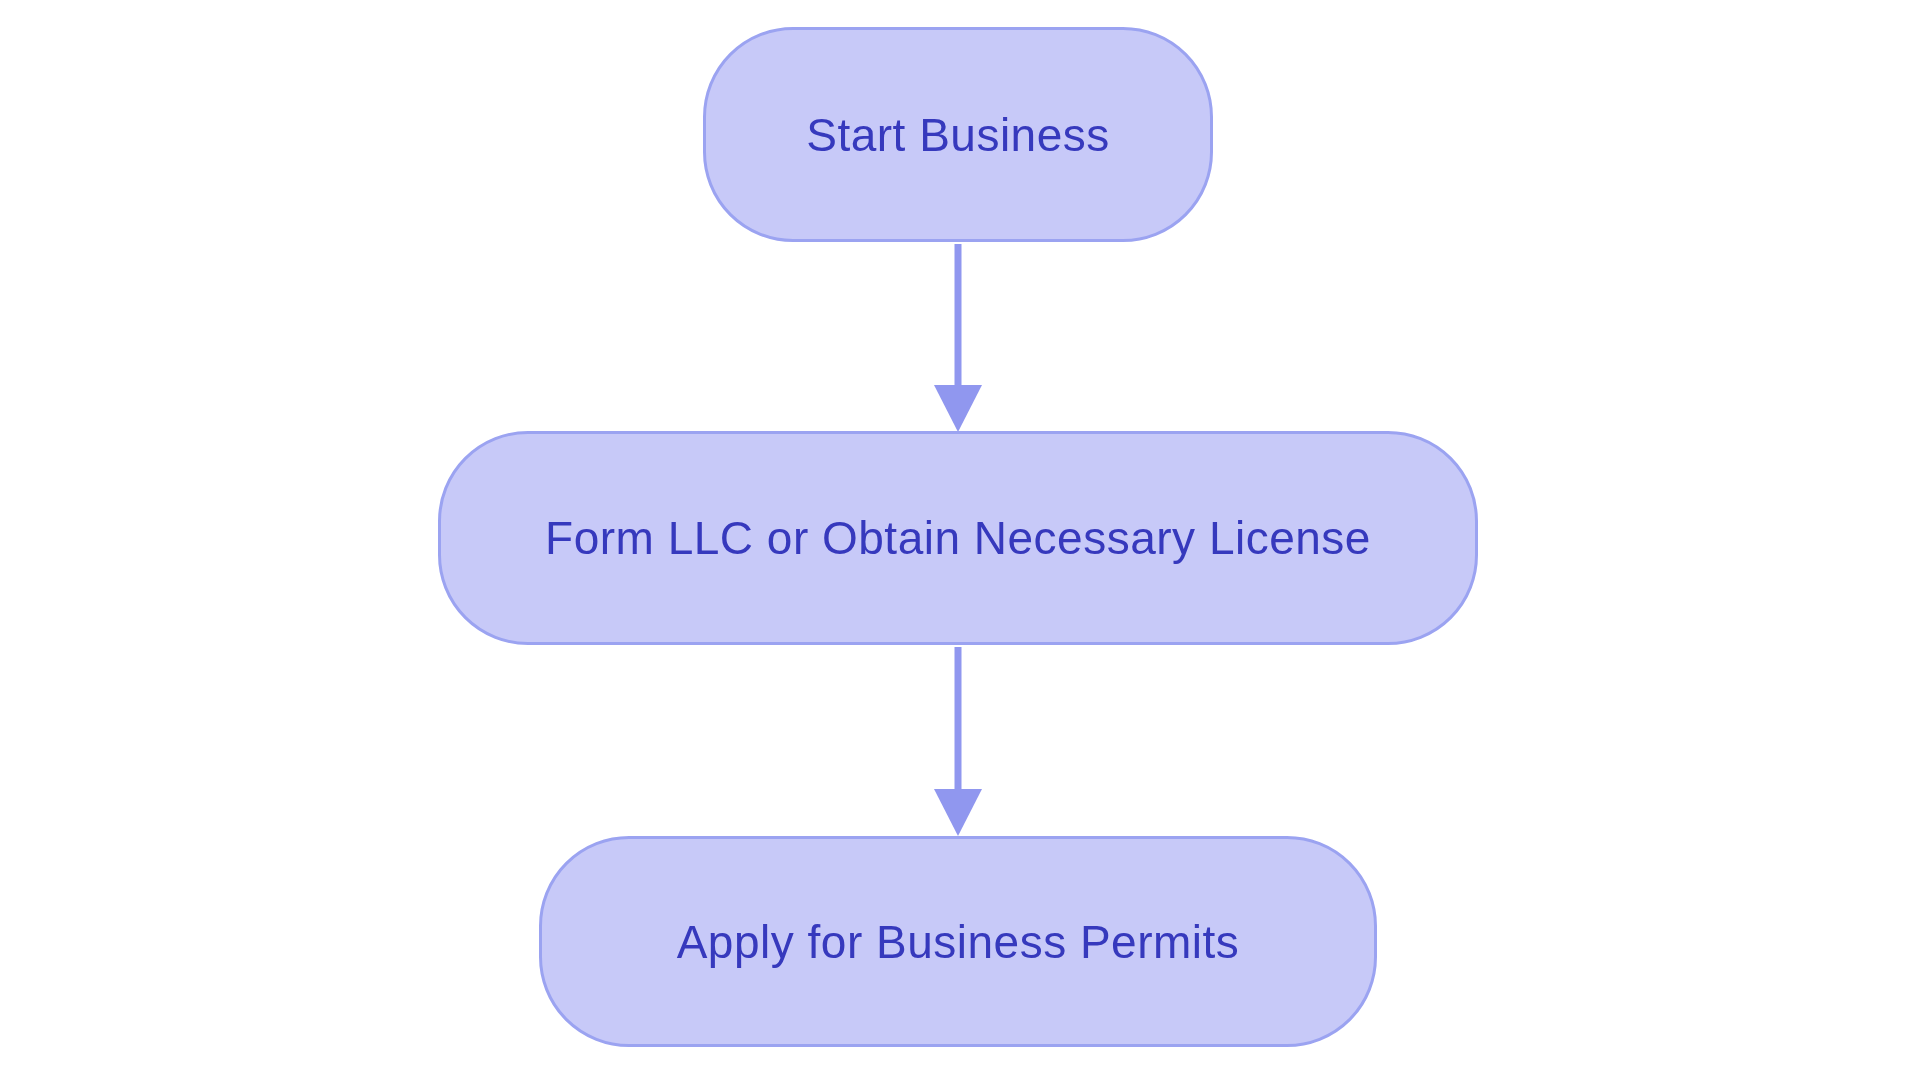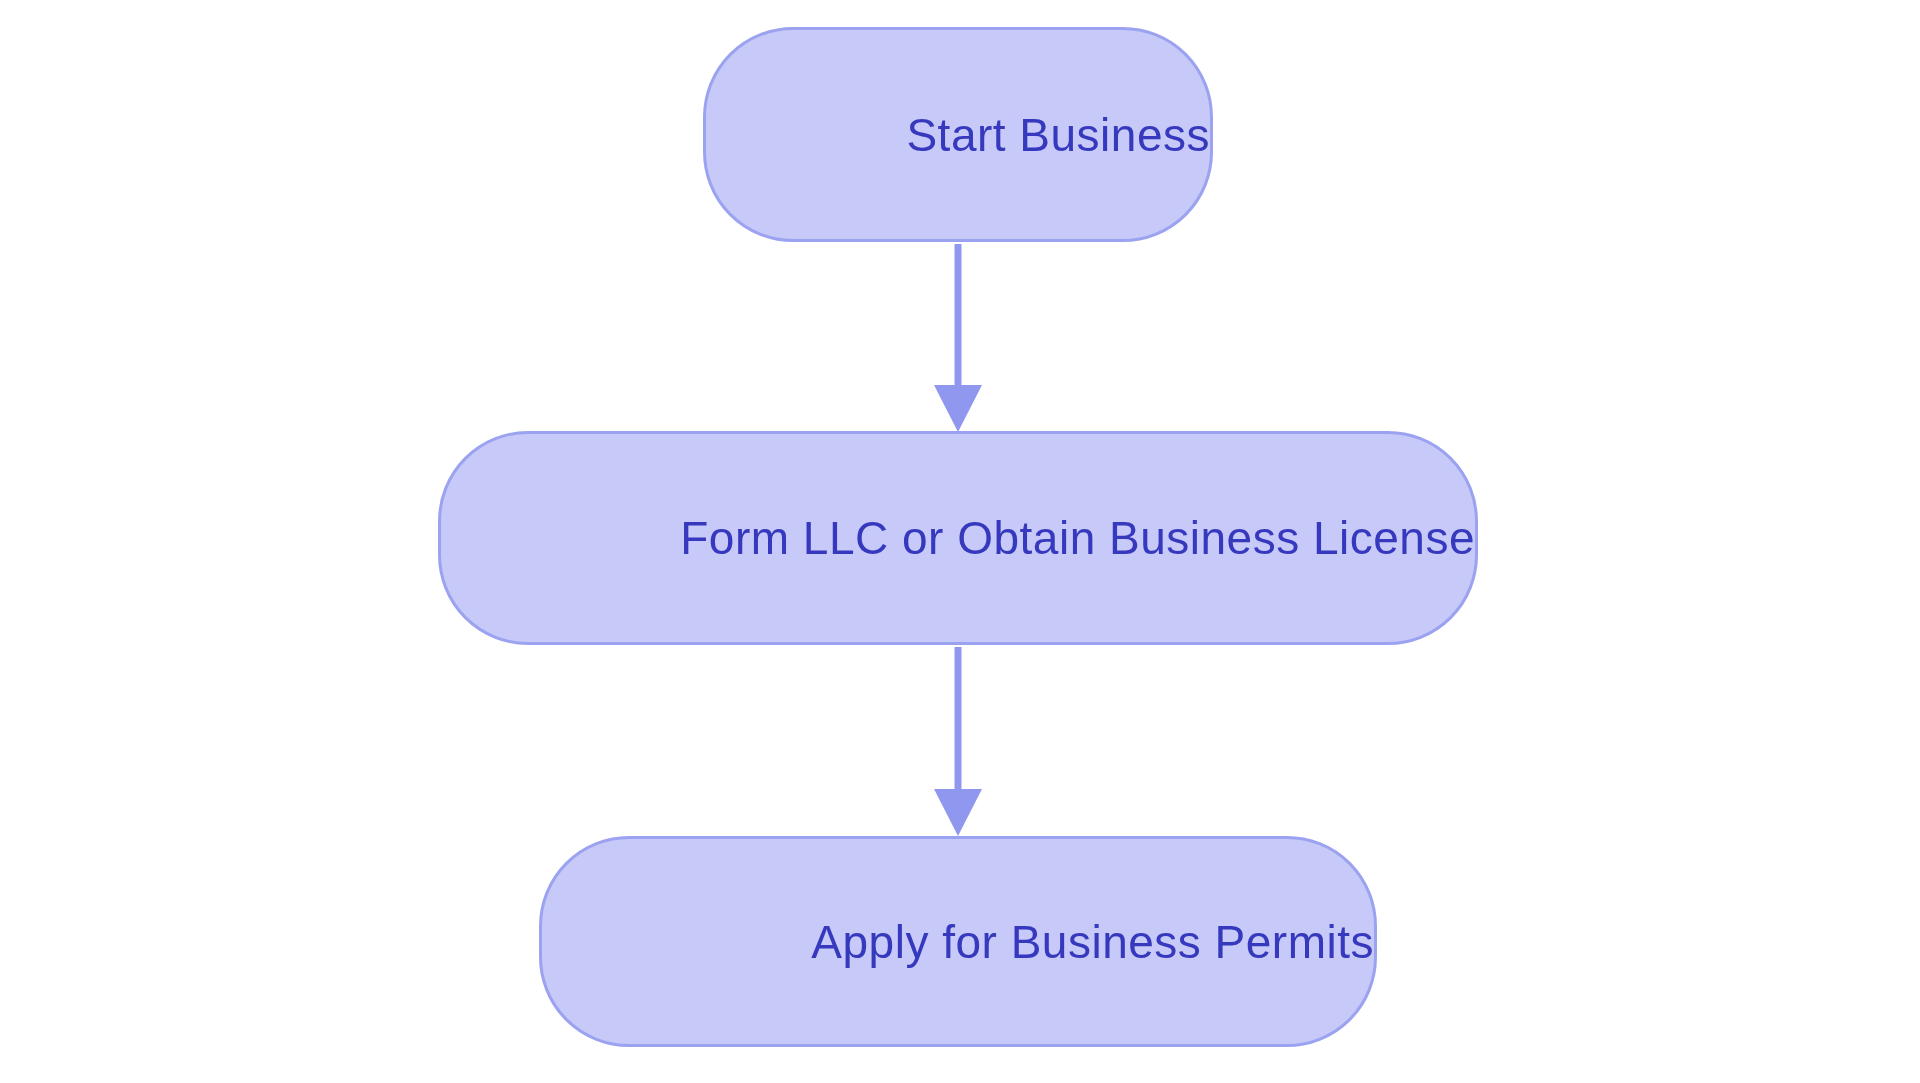--- a/index.html
+++ b/index.html
@@ -17,21 +17,21 @@
     font-family:"Liberation Sans", sans-serif;
     overflow:hidden;
   }
   .canvas{
     position:relative;
     width:1920px;height:1083px;
     background:var(--background);
   }
   .node{
     position:absolute;
-    display:flex;align-items:center;justify-content:flex-end;
+    display:flex;align-items:center;justify-content:center;
     background:var(--node-fill);
     border:3px solid var(--node-border);
     border-radius:90px;
   }
   .node-label{
     font-size:46px;
     font-weight:400;
     letter-spacing:0.5px;
     color:var(--node-text);
     white-space:nowrap;
@@ -70,21 +70,21 @@
   <div class="node node-start">
     <span class="node-label">Start Business</span>
   </div>
 
   <div class="edge edge-1">
     <div class="edge-line"></div>
     <div class="edge-head"></div>
   </div>
 
   <div class="node node-form">
-    <span class="node-label">Form LLC or Obtain Business License</span>
+    <span class="node-label">Form LLC or Obtain Necessary License</span>
   </div>
 
   <div class="edge edge-2">
     <div class="edge-line"></div>
     <div class="edge-head"></div>
   </div>
 
   <div class="node node-permits">
     <span class="node-label">Apply for Business Permits</span>
   </div>

